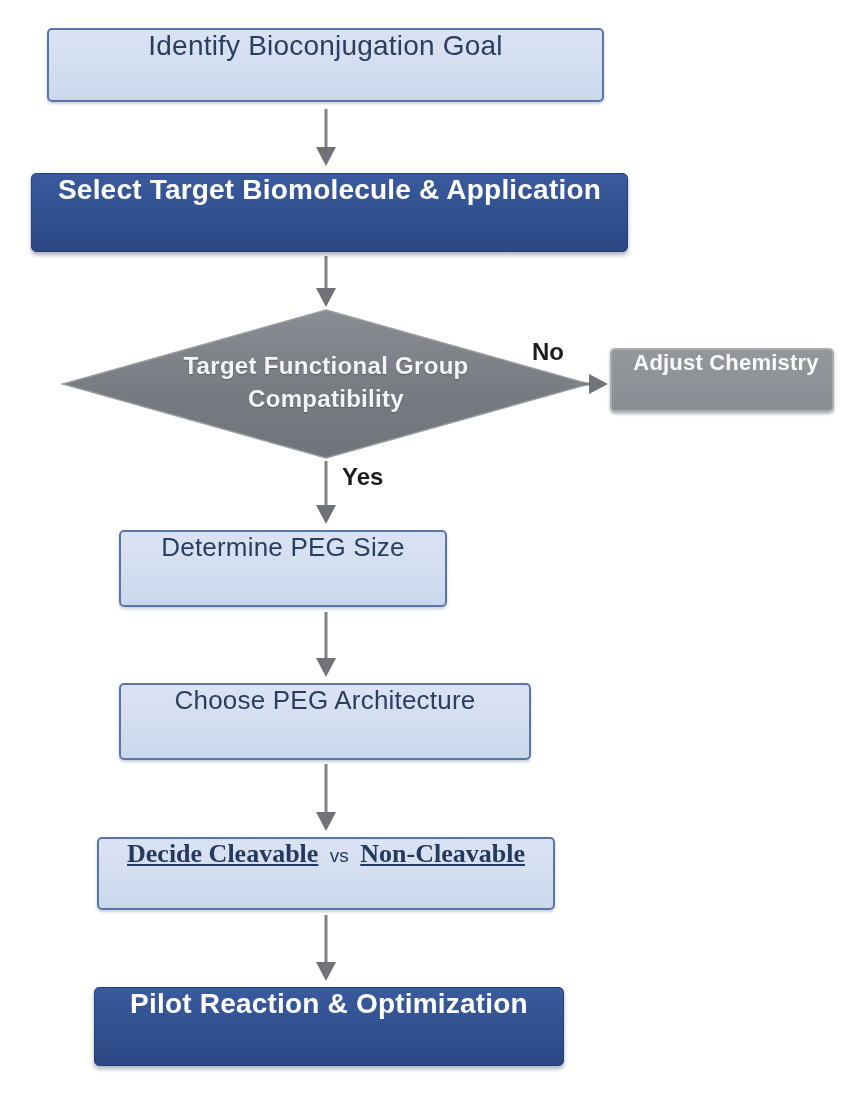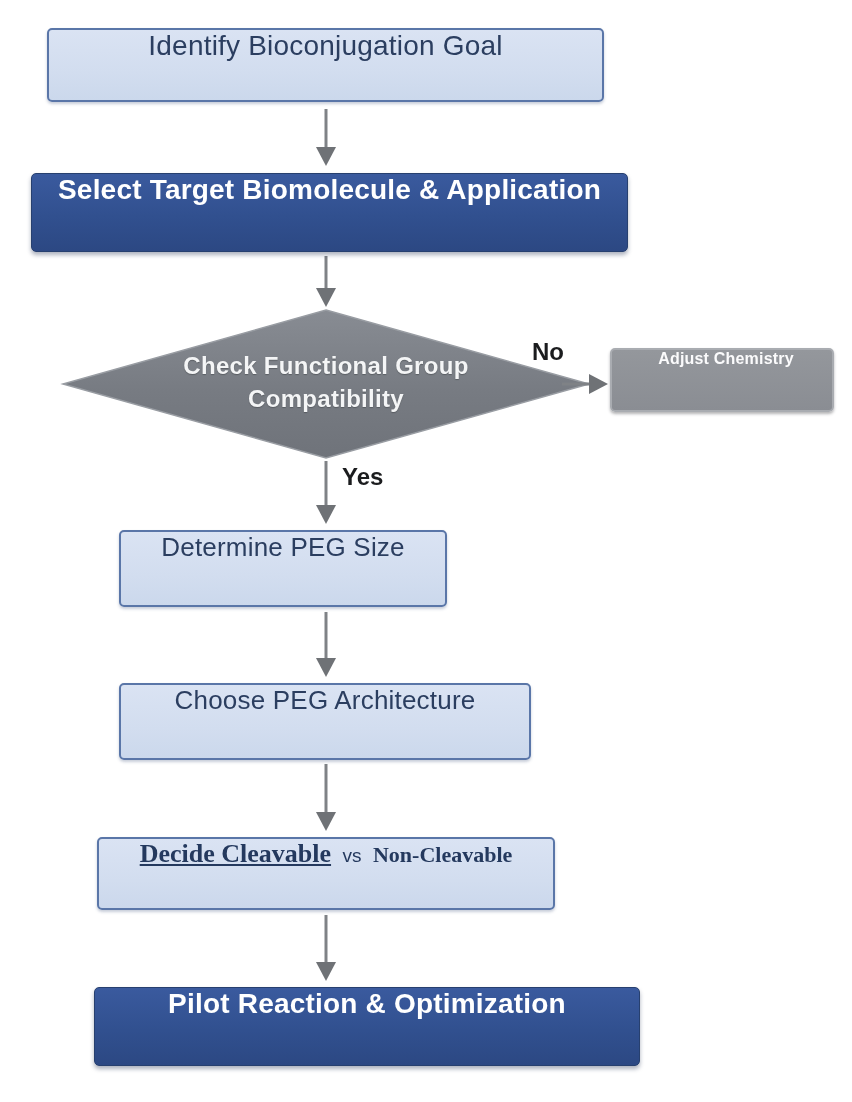--- a/index.html
+++ b/index.html
@@ -43,21 +43,21 @@
   }
   .node-gray {
     background: linear-gradient(180deg, #94979c 0%, #8a8d93 100%);
     border: 2px solid #a9acb1;
     color: #fbfbfc;
     box-shadow: 0 2px 3px rgba(40, 40, 45, 0.35);
   }
   .t-regular { font-size: 28px; font-weight: 500; letter-spacing: 0.2px; }
   .t-bold    { font-size: 28px; font-weight: 700; letter-spacing: 0.2px; }
   .t-mid     { font-size: 26px; font-weight: 500; letter-spacing: 0.2px; }
-  .t-gray    { font-size: 16px; font-weight: 700; letter-spacing: 0.2px; padding-left: 8px; }
+  .t-gray    { font-size: 22px; font-weight: 700; letter-spacing: 0.2px; padding-left: 8px; }
 
   .diamond-label {
     position: absolute;
     left: 126px;
     top: 349px;
     width: 400px;
     text-align: center;
     color: #f4f5f6;
     font-size: 24px;
     font-weight: 700;
@@ -82,22 +82,23 @@
     text-decoration: underline;
   }
   .decide-mid {
     font-family: "Liberation Sans", sans-serif;
     font-size: 19px;
     font-weight: 400;
     margin: 0 7px;
   }
   .decide-tail {
     font-family: "Liberation Serif", "DejaVu Serif", serif;
-    font-size: 22px;
+    font-size: 26px;
     font-weight: 700;
+    text-decoration: underline;
   }
 </style>
 </head>
 <body>
 
 <div class="canvas">
 
   <svg class="layer" width="852" height="1102" viewBox="0 0 852 1102">
     <defs>
       <linearGradient id="diamondGrad" x1="0" y1="0" x2="0" y2="1">
@@ -147,21 +148,21 @@
 
   <div class="node node-light t-regular" style="left:47px; top:28px; width:557px; height:74px;">
     <span>Identify Bioconjugation Goal</span>
   </div>
 
   <div class="node node-dark t-bold" style="left:31px; top:173px; width:597px; height:79px;">
     <span>Select Target Biomolecule &amp; Application</span>
   </div>
 
   <div class="diamond-label">
-    <div>Check Functional Group</div>
+    <div>Target Functional Group</div>
     <div>Compatibility</div>
   </div>
 
   <div class="edge-label edge-label-no">No</div>
   <div class="edge-label edge-label-yes">Yes</div>
 
   <div class="node node-gray t-gray" style="left:610px; top:348px; width:224px; height:64px;">
     <span>Adjust Chemistry</span>
   </div>
 
@@ -174,17 +175,17 @@
   </div>
 
   <div class="node node-light" style="left:97px; top:837px; width:458px; height:73px;">
     <span class="decide-line">
       <span class="decide-lead">Decide Cleavable</span>
       <span class="decide-mid">vs</span>
       <span class="decide-tail">Non-Cleavable</span>
     </span>
   </div>
 
-  <div class="node node-dark t-bold" style="left:94px; top:987px; width:546px; height:79px;">
+  <div class="node node-dark t-bold" style="left:94px; top:987px; width:470px; height:79px;">
     <span>Pilot Reaction &amp; Optimization</span>
   </div>
 
 </div>
 
 </body></html>

